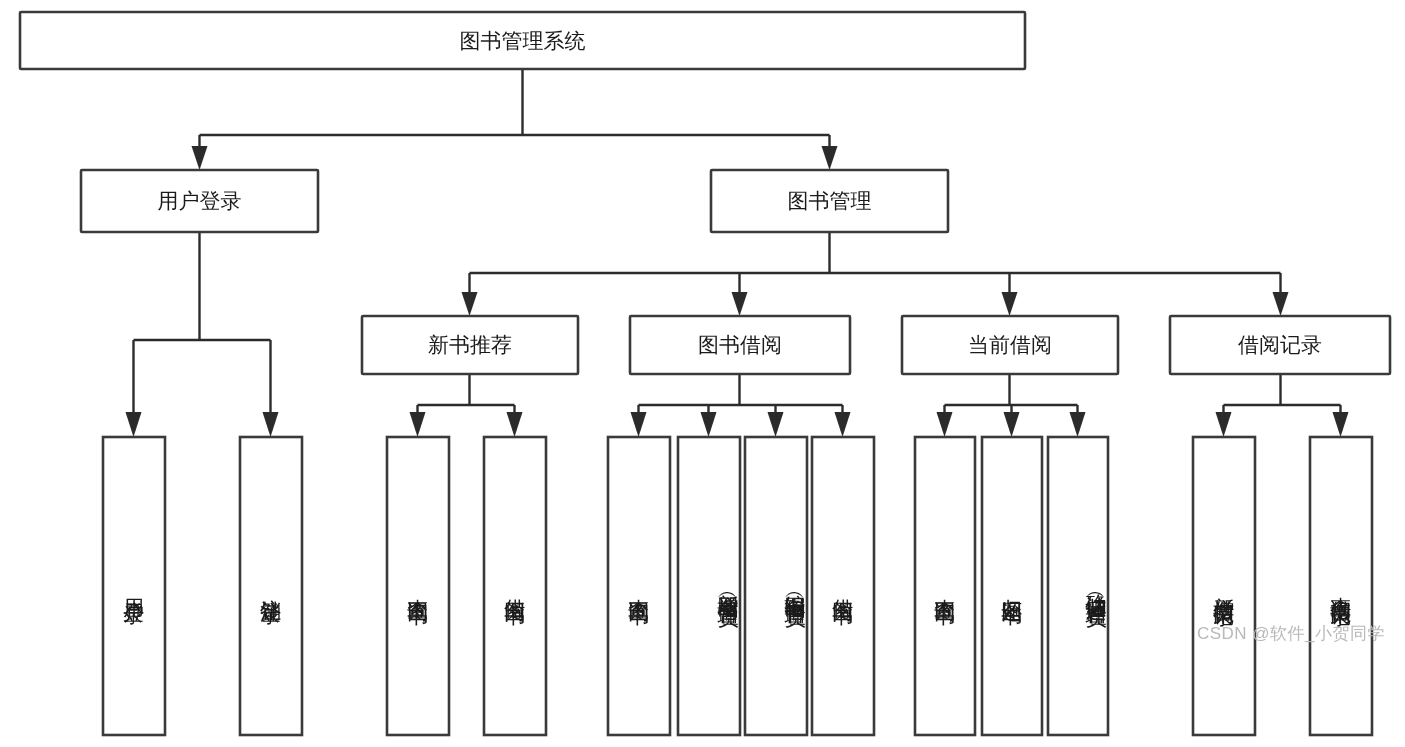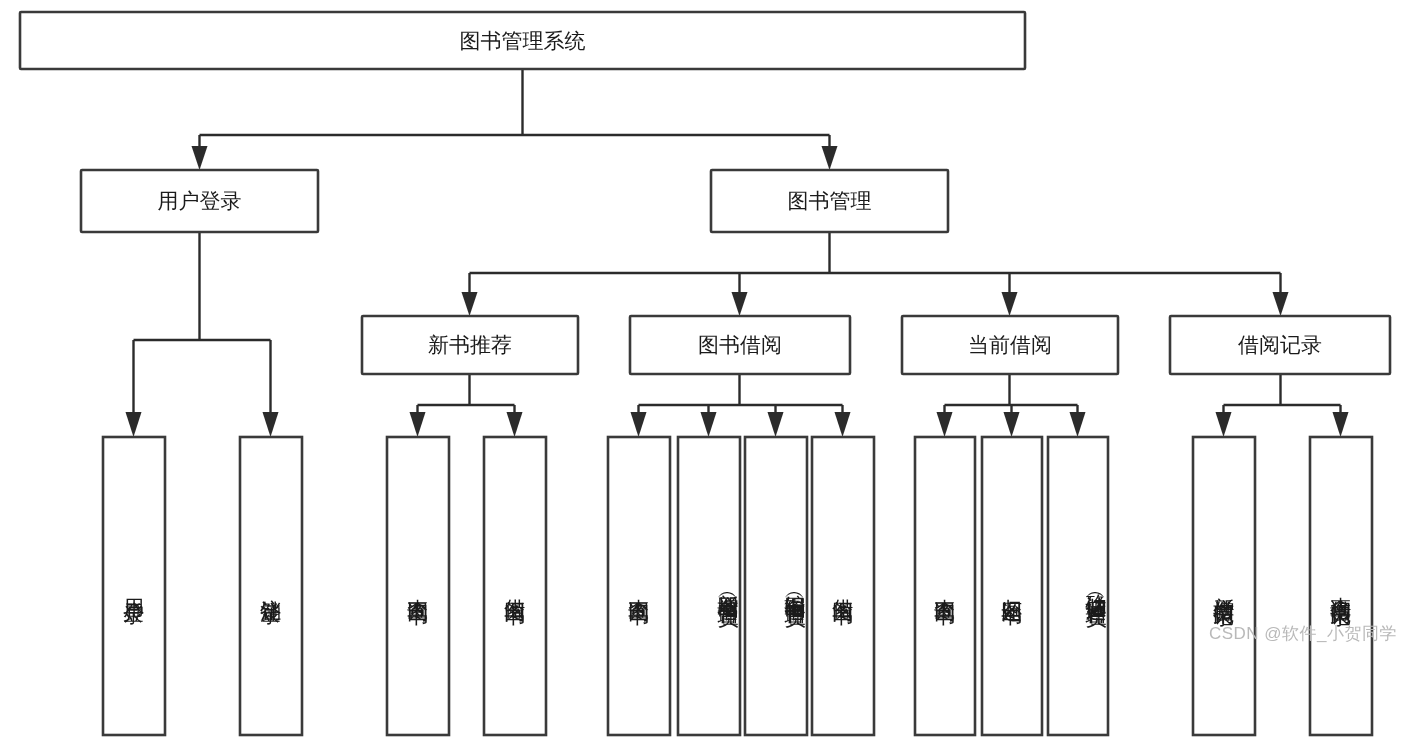--- a/index.html
+++ b/index.html
@@ -61,21 +61,21 @@
     color: #1b1b1b;
     white-space: nowrap;
     text-align: center;
     pointer-events: none;
     display: flex;
     align-items: center;
     justify-content: center;
   }
   #watermark {
     position: absolute;
-    right: 8px;
+    right: 20px;
     bottom: 6px;
     font-family: "Liberation Sans", "DejaVu Sans", sans-serif;
     font-size: 17px;
     color: #b9b9b9;
     letter-spacing: 0.5px;
     white-space: nowrap;
     user-select: none;
   }
 </style>
 </head>

